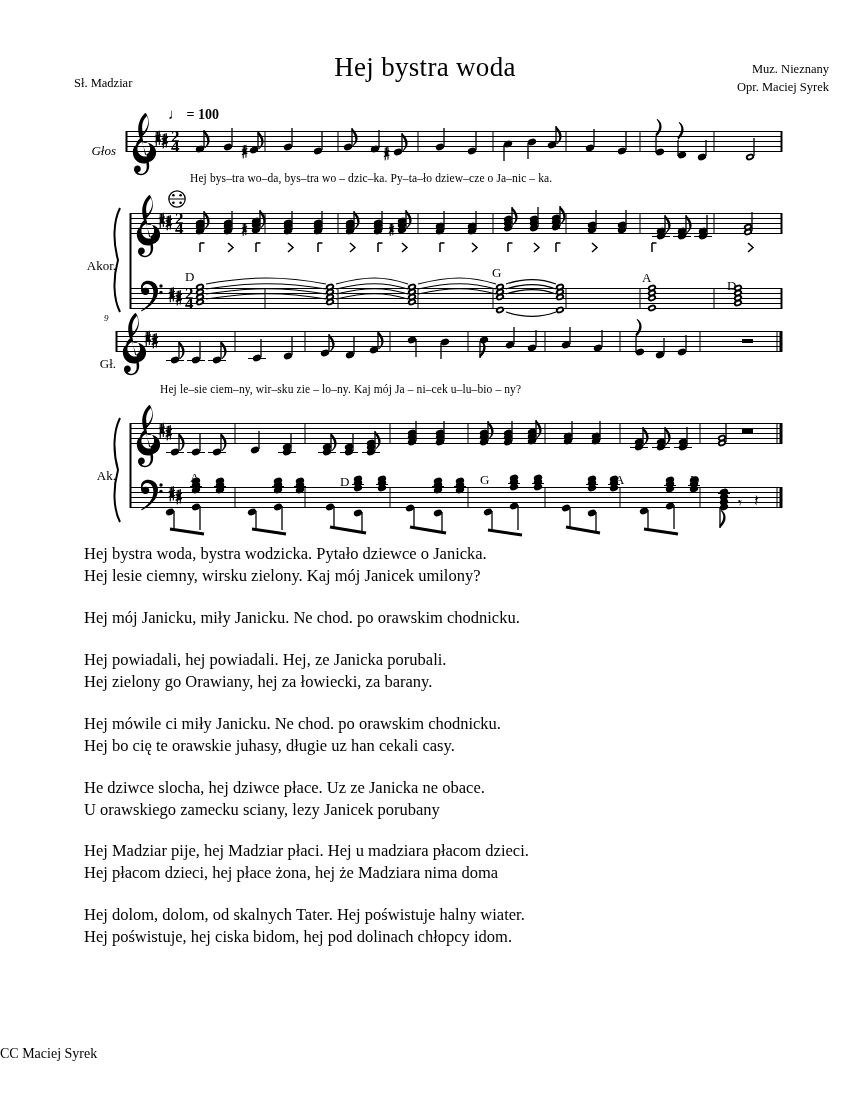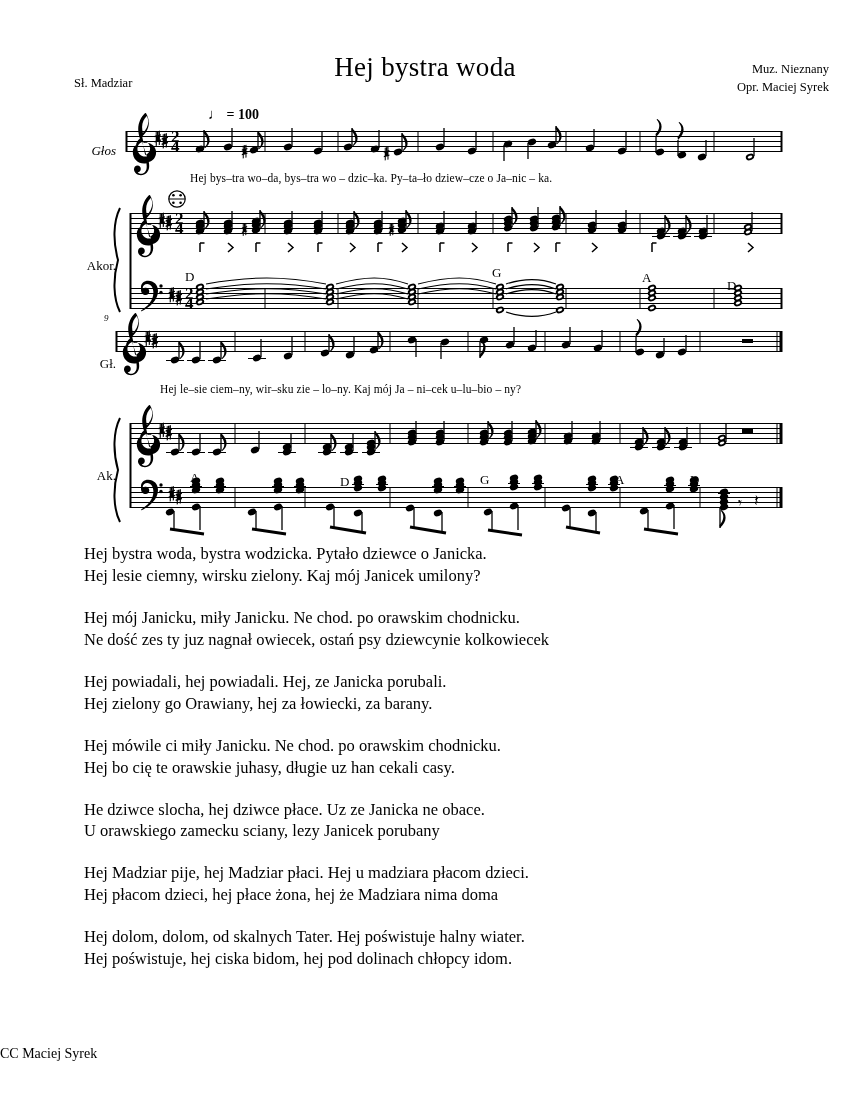--- a/index.html
+++ b/index.html
@@ -64,21 +64,20 @@
     position: absolute;
     font-size: 11.5px;
     white-space: nowrap;
     letter-spacing: 0.1px;
   }
   .tempo {
     position: absolute;
     font-size: 14px;
     font-weight: bold;
     white-space: nowrap;
-    margin-left: 40px;
   }
   .tempo .notehead { font-size: 15px; font-weight: normal; }
   .measnum {
     position: absolute;
     font-size: 9px;
     font-style: italic;
   }
   .chordsym {
     position: absolute;
     font-size: 13px;
@@ -1009,21 +1008,20 @@
     </svg>
   </div>
 
   <div class="verses">
     <div class="stanza">
       <p>Hej bystra woda, bystra wodzicka. Pytało dziewce o Janicka.</p>
       <p>Hej lesie ciemny, wirsku zielony. Kaj mój Janicek umilony?</p>
     </div>
     <div class="stanza">
       <p>Hej mój Janicku, miły Janicku. Ne chod. po orawskim chodnicku.</p>
-      <p>Ne dość zes ty juz nagnał owiecek, ostań psy dziewcynie kolkowiecek</p>
     </div>
     <div class="stanza">
       <p>Hej powiadali, hej powiadali. Hej, ze Janicka porubali.</p>
       <p>Hej zielony go Orawiany, hej za łowiecki, za barany.</p>
     </div>
     <div class="stanza">
       <p>Hej mówile ci miły Janicku. Ne chod. po orawskim chodnicku.</p>
       <p>Hej bo cię te orawskie juhasy, długie uz han cekali casy.</p>
     </div>
     <div class="stanza">

